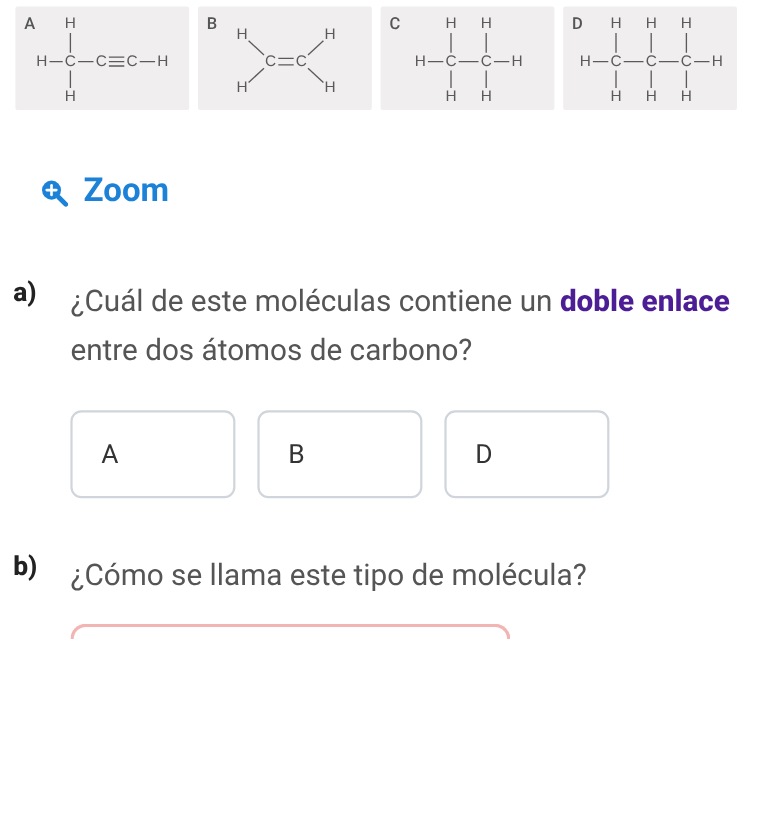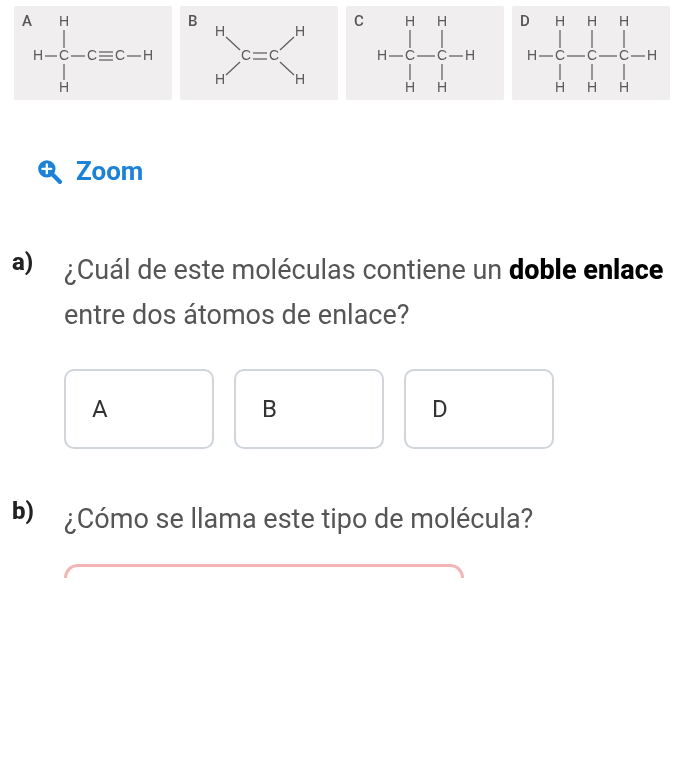--- a/index.html
+++ b/index.html
@@ -37,21 +37,21 @@
   }
   .atom { font: 14px sans-serif; fill: #5a5a5a; text-anchor: middle; dominant-baseline: middle; }
   .bond { stroke: #5a5a5a; stroke-width: 1.2; }
   .zoom-btn {
     display: inline-flex;
     align-items: center;
     gap: 14px;
     margin: 38px 0 0 24px;
     color: #1c82d8;
     font-weight: 700;
-    font-size: 26px;
+    font-size: 30px;
     cursor: pointer;
   }
   .zoom-btn .zoom-ico {
     width: 26px; height: 26px;
     position: relative;
   }
   .questions { padding: 60px 0 0 0; }
   .question {
     display: flex;
     gap: 24px;
@@ -63,21 +63,21 @@
     color: #222;
     min-width: 28px;
   }
   .q-body { flex: 1; }
   .q-text {
     font-size: 27px;
     line-height: 1.65;
     color: #555;
     margin-bottom: 32px;
   }
-  .q-text strong { font-weight: 800; color: #000000; }
+  .q-text strong { font-weight: 800; color: #4c1d95; }
   .opts {
     display: flex;
     flex-wrap: wrap;
     gap: 20px;
   }
   .opt {
     border: 2px solid #cfd5db;
     border-radius: 10px;
     min-width: 150px;
     height: 80px;
@@ -203,21 +203,21 @@
   <span>Zoom</span>
 </div>
 
 
 <div class="questions">
 
   <div class="question">
     <div class="q-letter">a)</div>
     <div class="q-body">
       <p class="q-text">
-        <span>¿Cuál de este moléculas contiene un </span><strong>doble enlace</strong><span> entre dos átomos de enlace?</span>
+        <span>¿Cuál de este moléculas contiene un </span><strong>doble enlace</strong><span> entre dos átomos de carbono?</span>
       </p>
       <div class="opts">
         <div class="opt">A</div>
         <div class="opt">B</div>
         <div class="opt">D</div>
       </div>
     </div>
   </div>
 
   <div class="question" style="margin-bottom:10px;">

